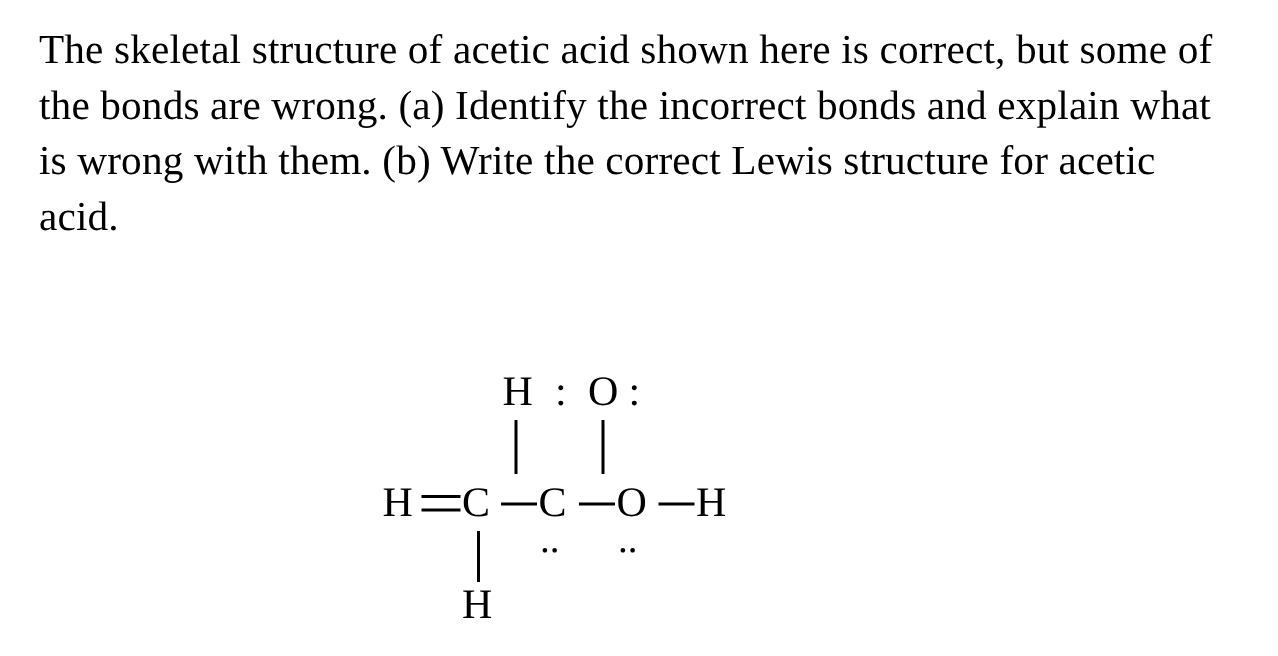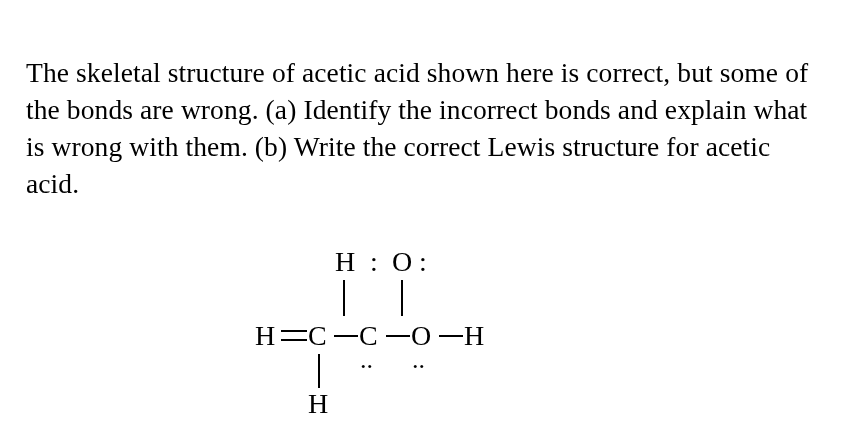--- a/index.html
+++ b/index.html
@@ -17,21 +17,20 @@
   }
 
   #question-text {
     position: absolute;
     left: 26px;
     top: 14px;
     width: 800px;
     font-size: 27.5px;
     line-height: 37px;
     letter-spacing: 0.1px;
-    margin-top: 40px;
   }
 
   #structure {
     position: absolute;
     left: 255px;
     top: 248px;
     width: 360px;
     height: 175px;
     font-size: 28px;
     font-family: "Liberation Serif", serif;

